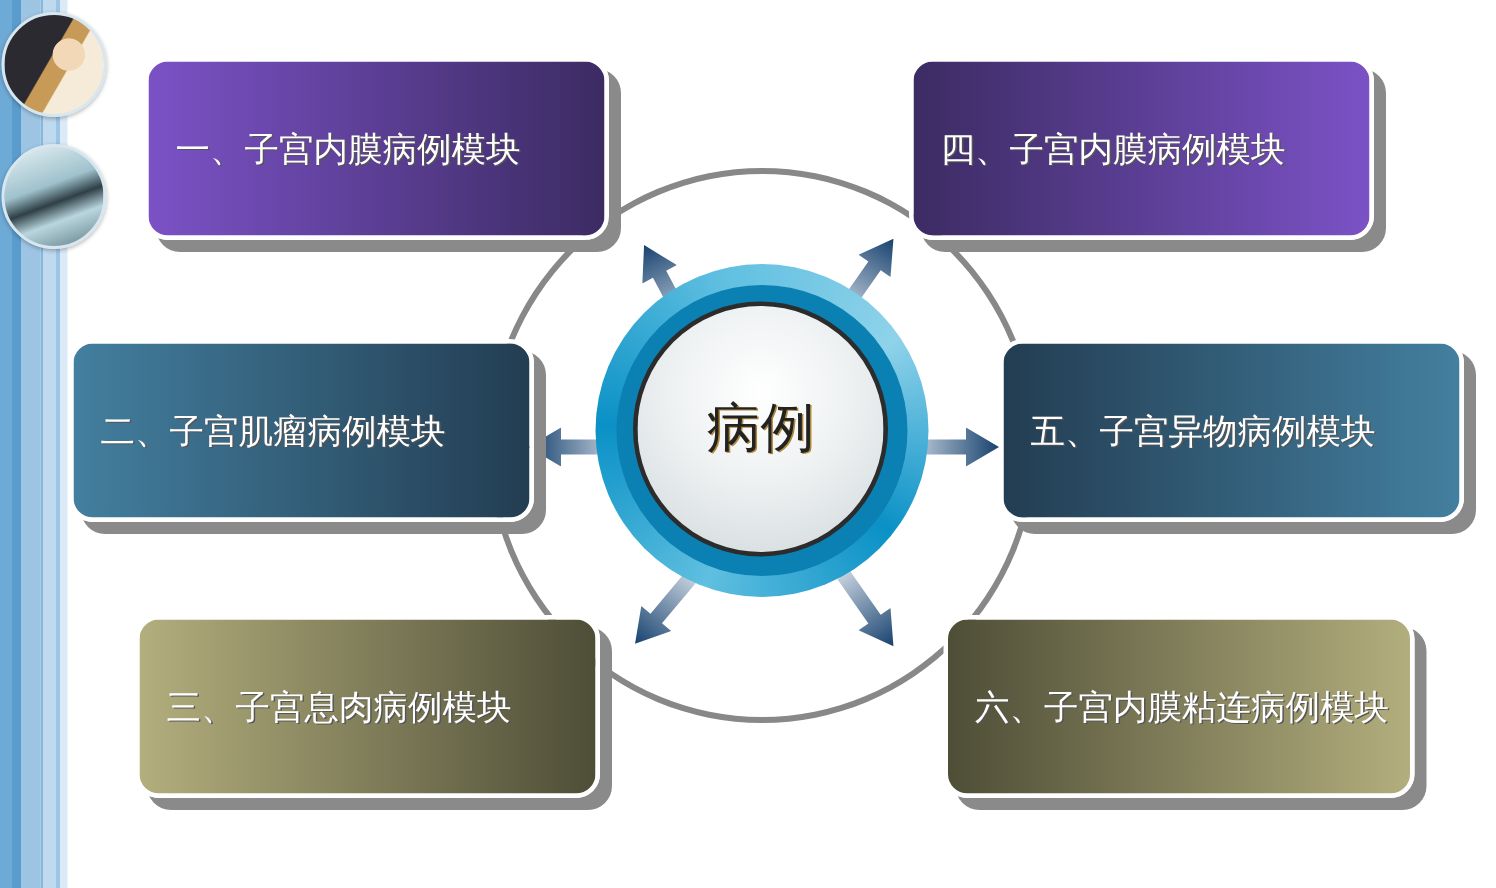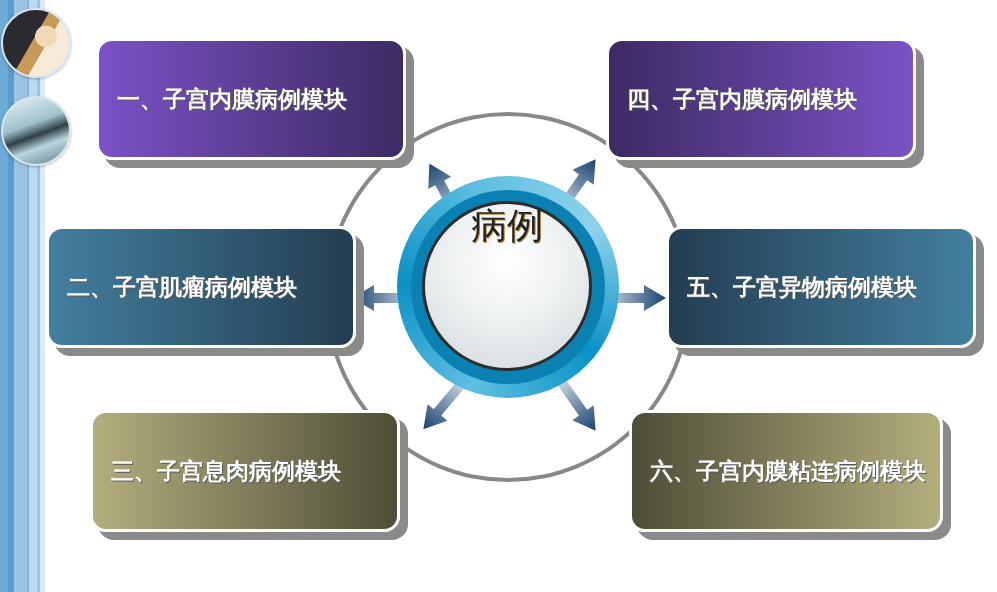--- a/index.html
+++ b/index.html
@@ -33,21 +33,21 @@
     }
 
     
     .box {
       position: absolute; width: 310px; height: 122px; border-radius: 16px;
       border: 3px solid #ffffff; box-sizing: border-box;
       box-shadow: 8px 8px 0 #8a8a8a;
       display: flex; align-items: center;
     }
     .box .label {
-      color: #ffffff; font-size: 23px; font-weight: bold; padding-left: 18px;
+      color: #ffffff; font-size: 23px; font-weight: normal; padding-left: 18px;
       text-shadow: 1px 1px 0 #555;
       white-space: nowrap;
     }
     .b1 { left: 96px; top: 38px; background: linear-gradient(90deg, #7b52c6, #3c2b63); }
     .b4 { left: 606px; top: 38px; background: linear-gradient(90deg, #3c2b63, #7b52c6); }
     .b2 { left: 46px; top: 226px; background: linear-gradient(90deg, #437f9f, #233d52); }
     .b5 { left: 666px; top: 226px; background: linear-gradient(90deg, #233d52, #437f9f); }
     .b3 { left: 90px; top: 410px; background: linear-gradient(90deg, #b3ae7d, #4e4e37); }
     .b6 { left: 629px; top: 410px; background: linear-gradient(90deg, #4e4e37, #b3ae7d); width: 314px; }
 
@@ -61,21 +61,21 @@
       background: conic-gradient(from 200deg, #5fbfe0, #0a91c6, #5fbfe0, #8fd2ea, #0a91c6, #5fbfe0);
     }
     .hub-mid {
       position: absolute; left: 411px; top: 190px; width: 194px; height: 194px; border-radius: 50%;
       background: #0b80b3;
     }
     .hub-inner {
       position: absolute; left: 422px; top: 201px; width: 170px; height: 170px; border-radius: 50%;
       border: 3px solid #2c2c2c; box-sizing: border-box;
       background: radial-gradient(circle at 50% 35%, #ffffff 0%, #eef1f2 45%, #cfd6d9 100%);
-      display: flex; align-items: flex-start; justify-content: center; text-align: center;
+      display: flex; align-items: center; justify-content: center; text-align: center;
     }
     .hub-text {
       font-size: 36px; line-height: 44px; color: #222222; width: 90px;
       text-shadow: 1px 1px 0 #b08a3a;
       font-family: "DejaVu Serif", serif;
     }
   </style>
 </head>
 <body>
 

